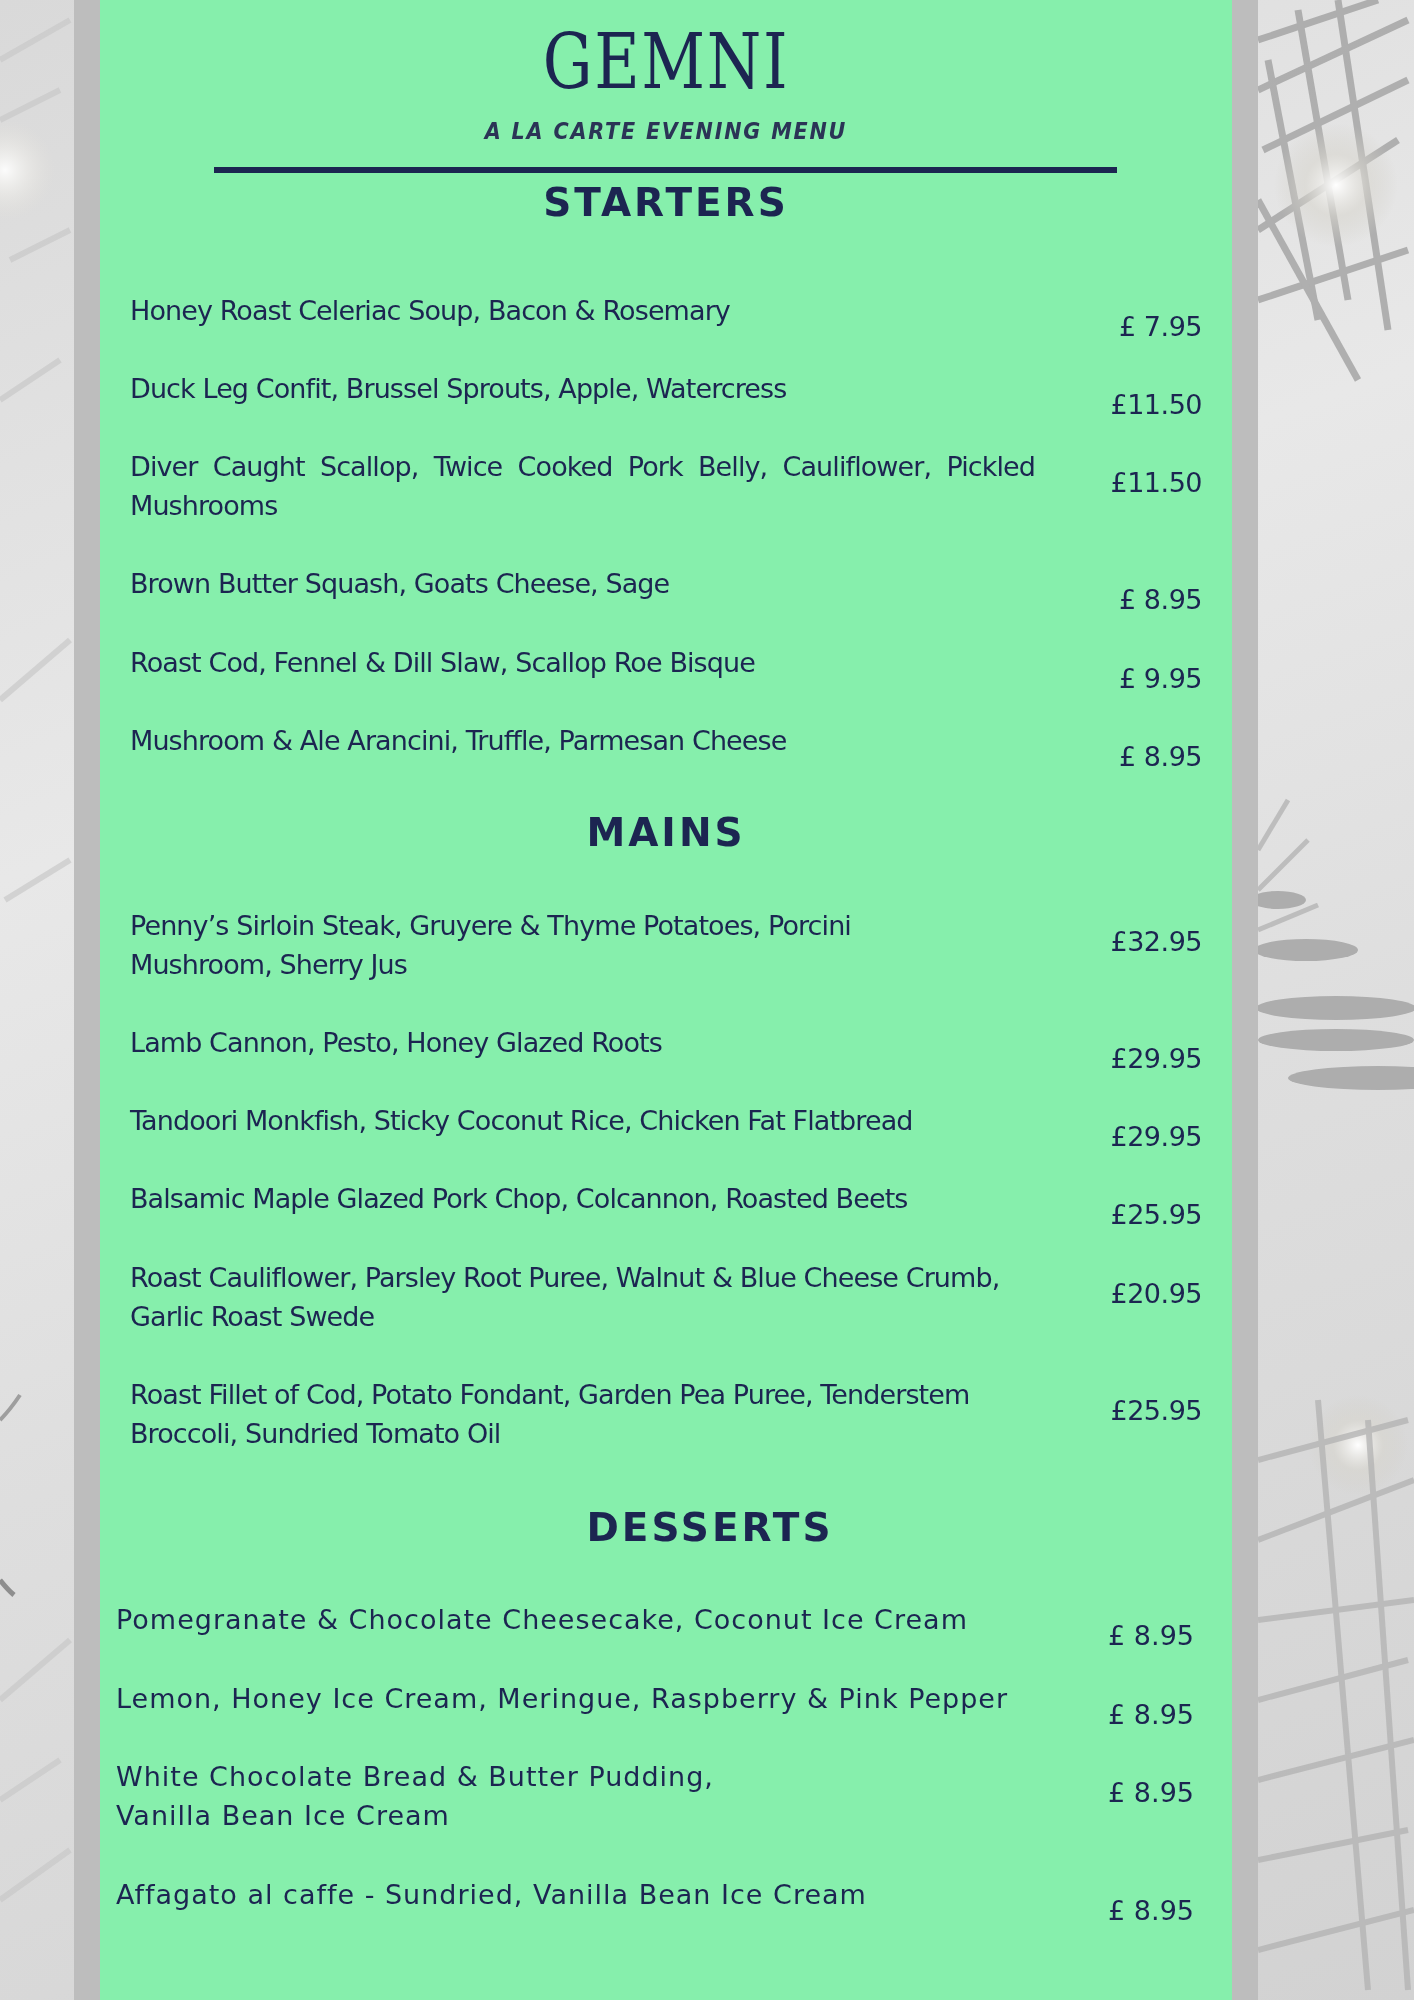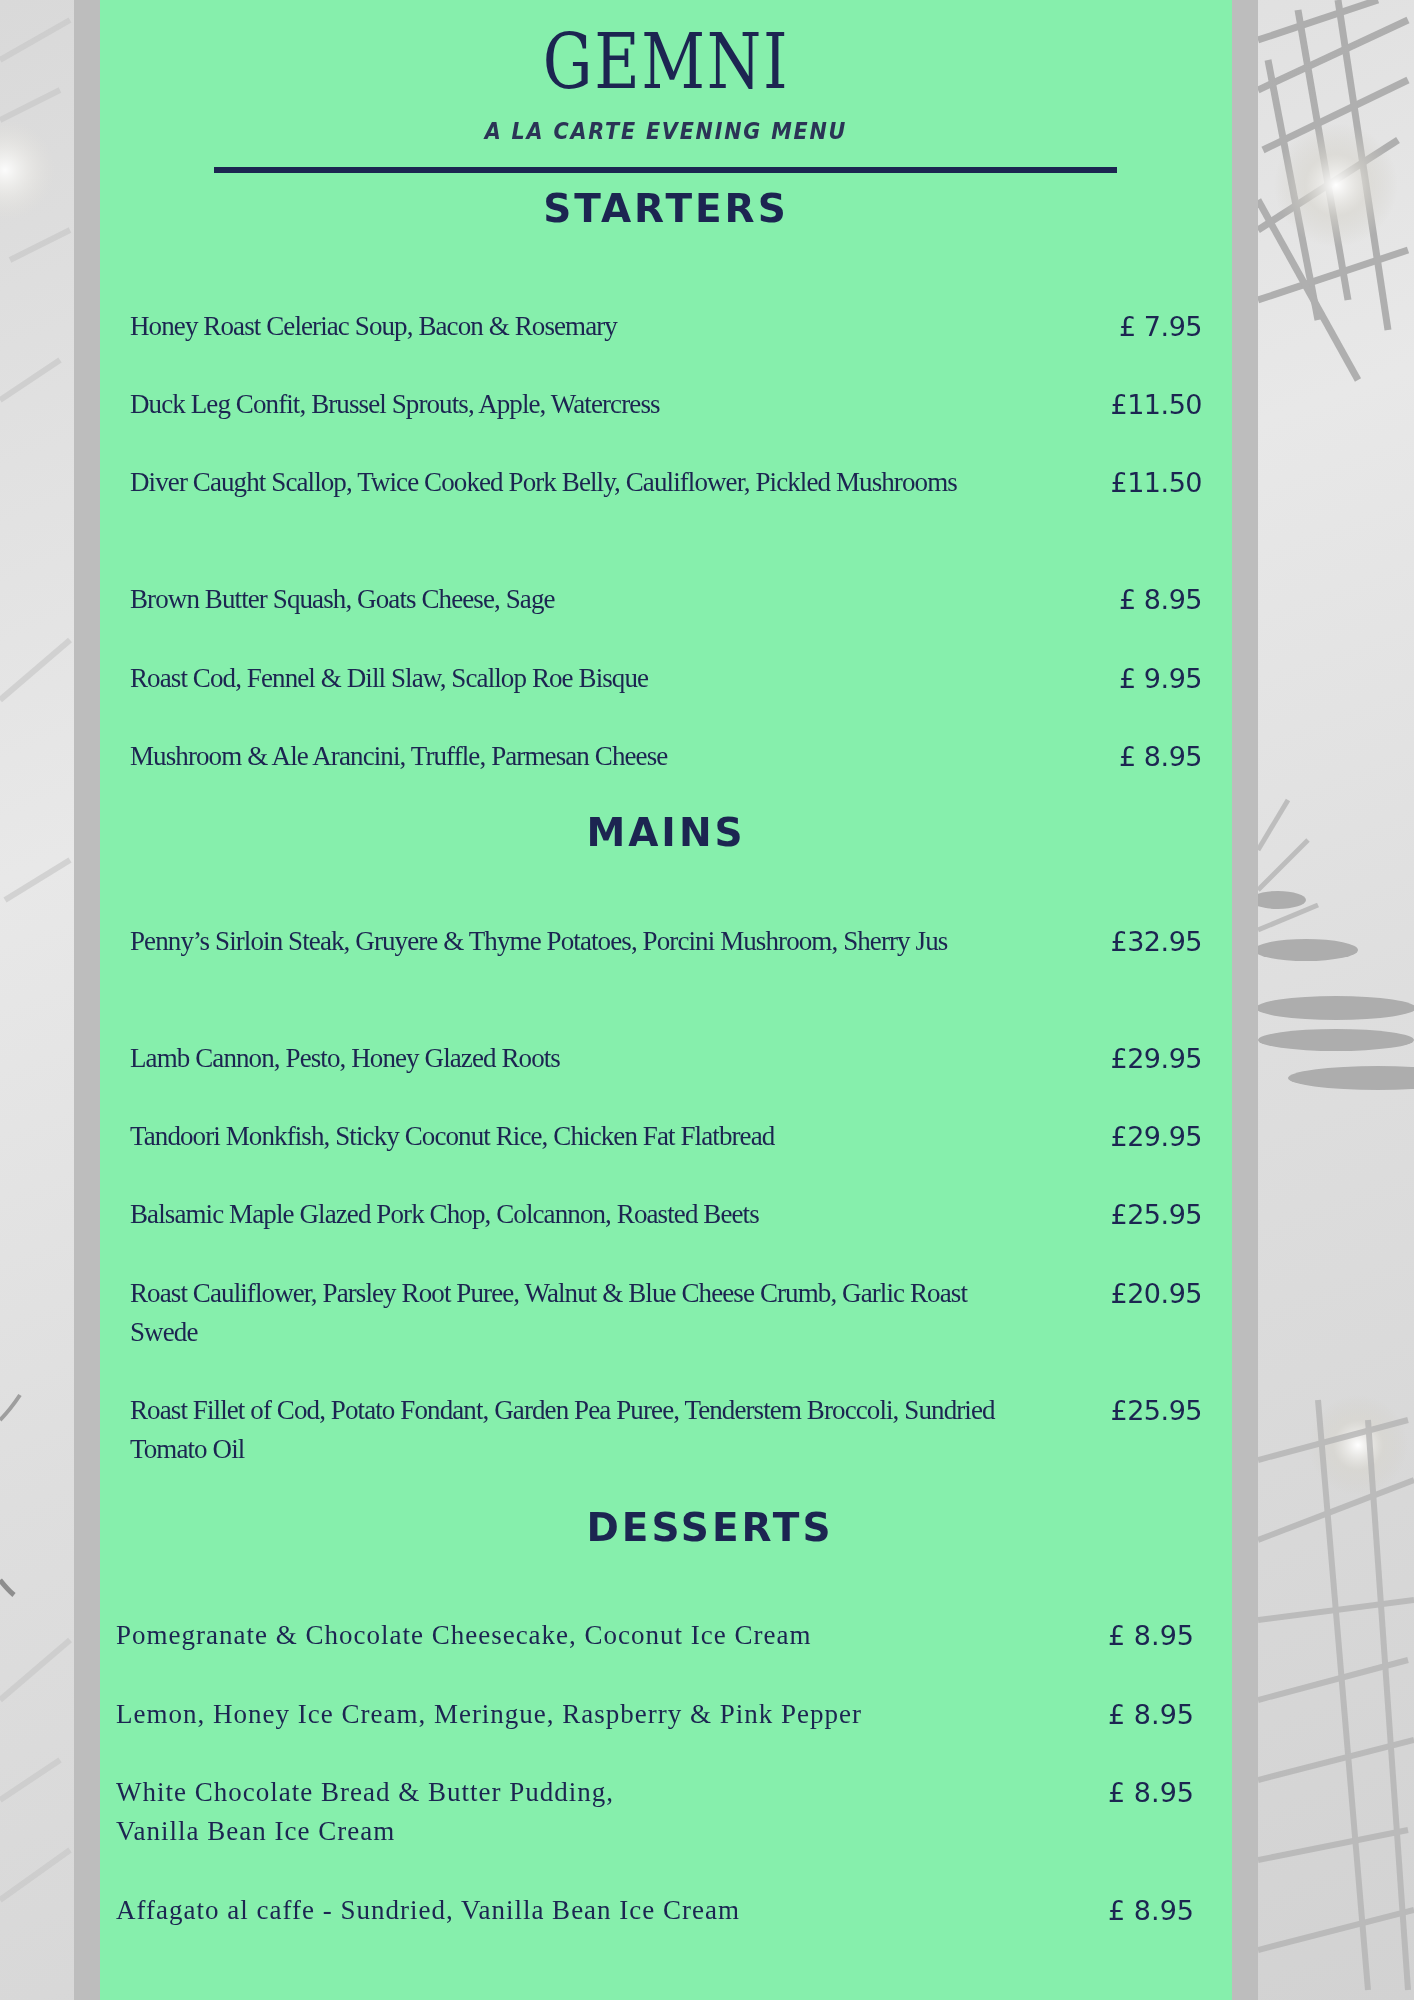--- a/index.html
+++ b/index.html
@@ -29,21 +29,21 @@
   .heading {
     position:absolute; left:0; width:100%; text-align:center;
     font-family:"DejaVu Sans", sans-serif; font-weight:bold; font-size:39px;
     letter-spacing:3px; color:#1c2551; line-height:44px;
   }
   .item {
     position:absolute; left:30px; width:1072px;
     font-family:"DejaVu Sans", sans-serif; font-size:27px; line-height:39px;
     color:#1c2551;
   }
-  .item .name { position:absolute; left:0; top:16px; width:925px; letter-spacing:-0.9px;font-family:Liberation Serif, serif; }
+  .item .name { position:absolute; left:0; top:0; width:925px; letter-spacing:-0.9px; }
   .item .name.justify { text-align:justify; text-align-last:left; }
   .item .price { position:absolute; right:0; top:16px; text-align:center; letter-spacing:-0.5px; }
   .dessert { left:16px; width:1078px; }
   .dessert .name { letter-spacing:1px; width:960px; }
   .dessert .price { letter-spacing:0; }
 </style>
 </head>
 <body>
 
 <svg class="bg-deco" width="74" height="2000" style="left:0;top:0;">
@@ -117,21 +117,21 @@
 
 <div class="frame-left"></div>
 <div class="frame-right"></div>
 
 <div class="panel">
 
   <div class="title">GEMNI</div>
   <div class="subtitle">A LA CARTE EVENING MENU</div>
   <div class="rule"></div>
 
-  <div class="heading" style="top:187px;">STARTERS</div>
+  <div class="heading" style="top:181px;">STARTERS</div>
 
   <div class="item" style="top:291px;">
     <div class="name">Honey Roast Celeriac Soup, Bacon &amp; Rosemary</div>
     <div class="price">£ 7.95</div>
   </div>
   <div class="item" style="top:369px;">
     <div class="name">Duck Leg Confit, Brussel Sprouts, Apple, Watercress</div>
     <div class="price">£11.50</div>
   </div>
   <div class="item" style="top:447px;">

